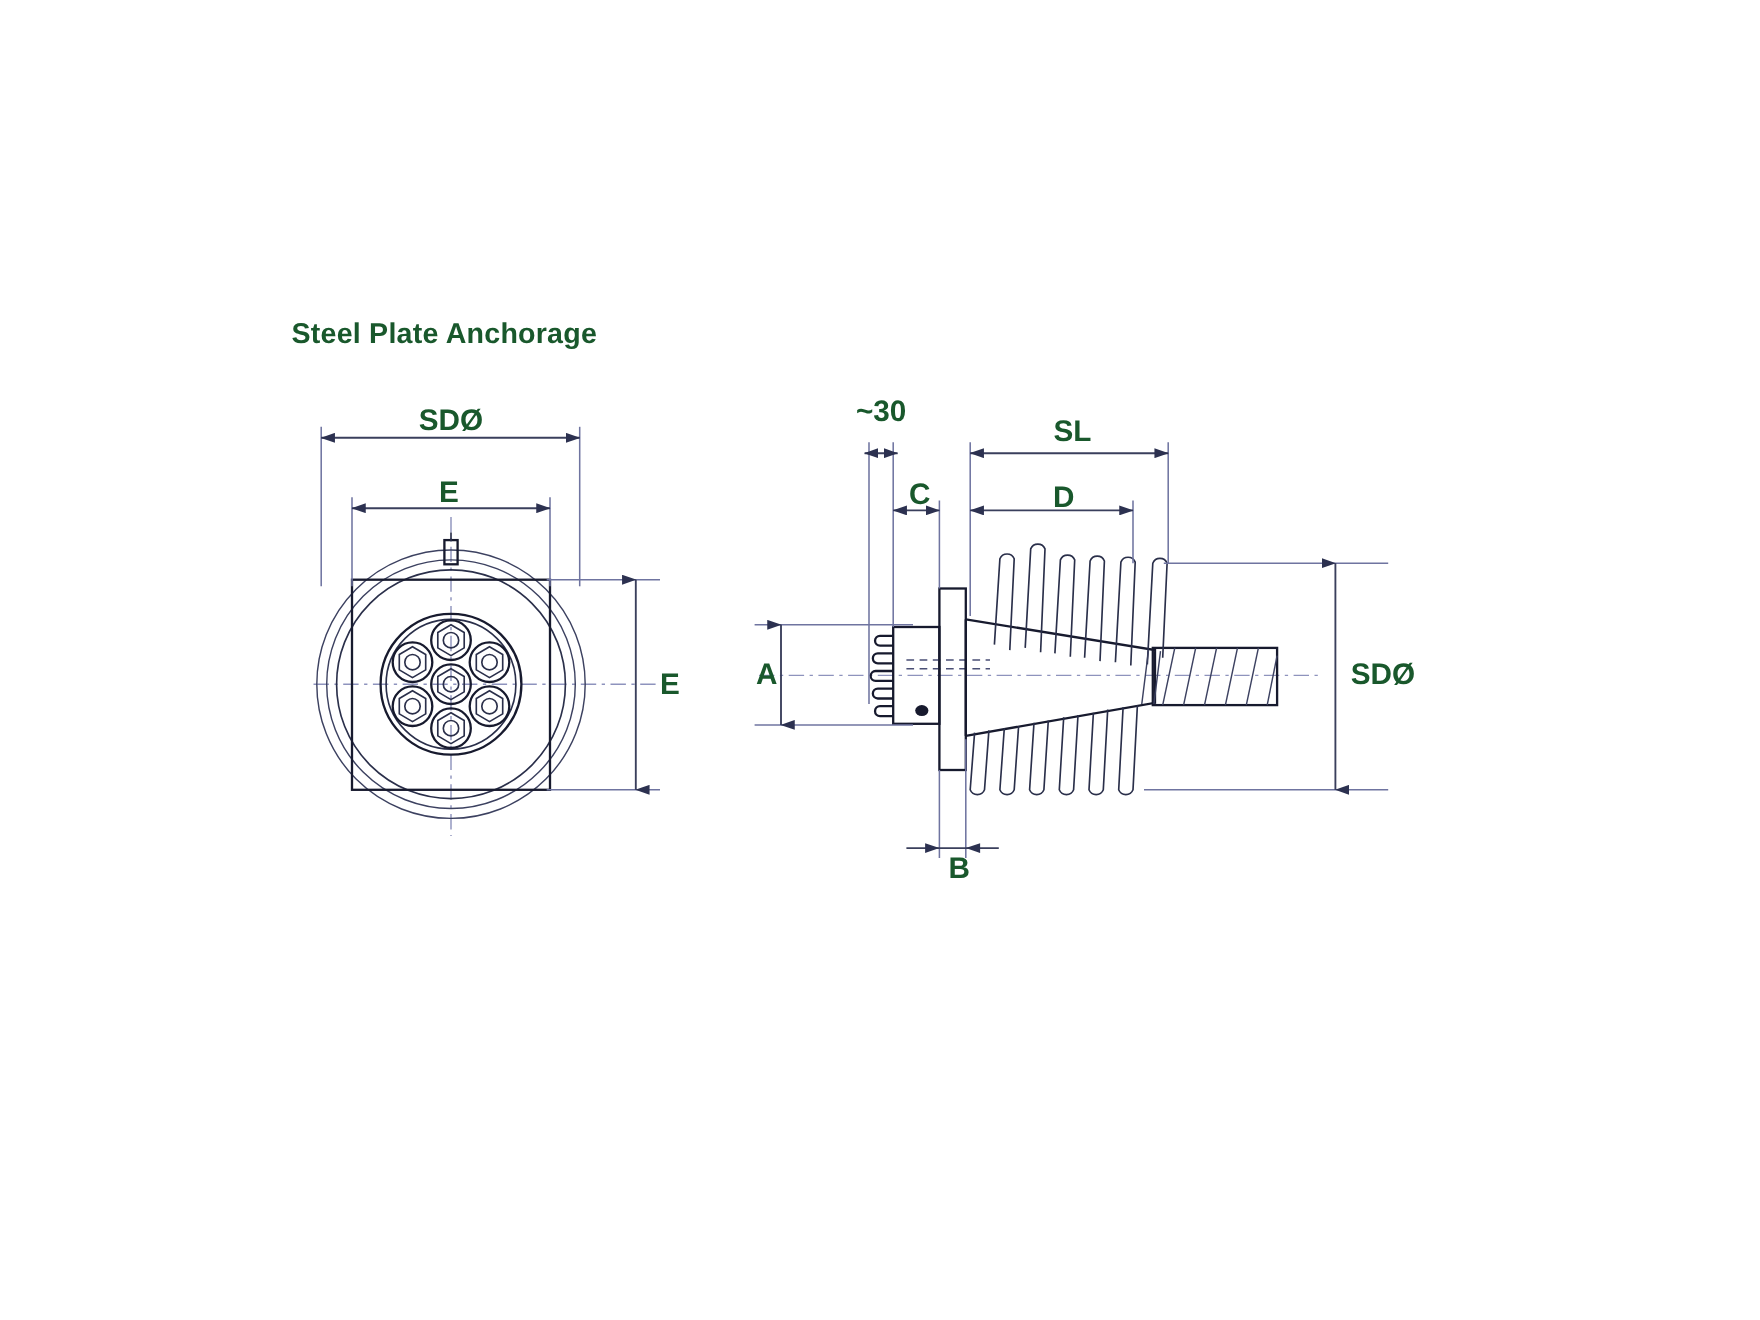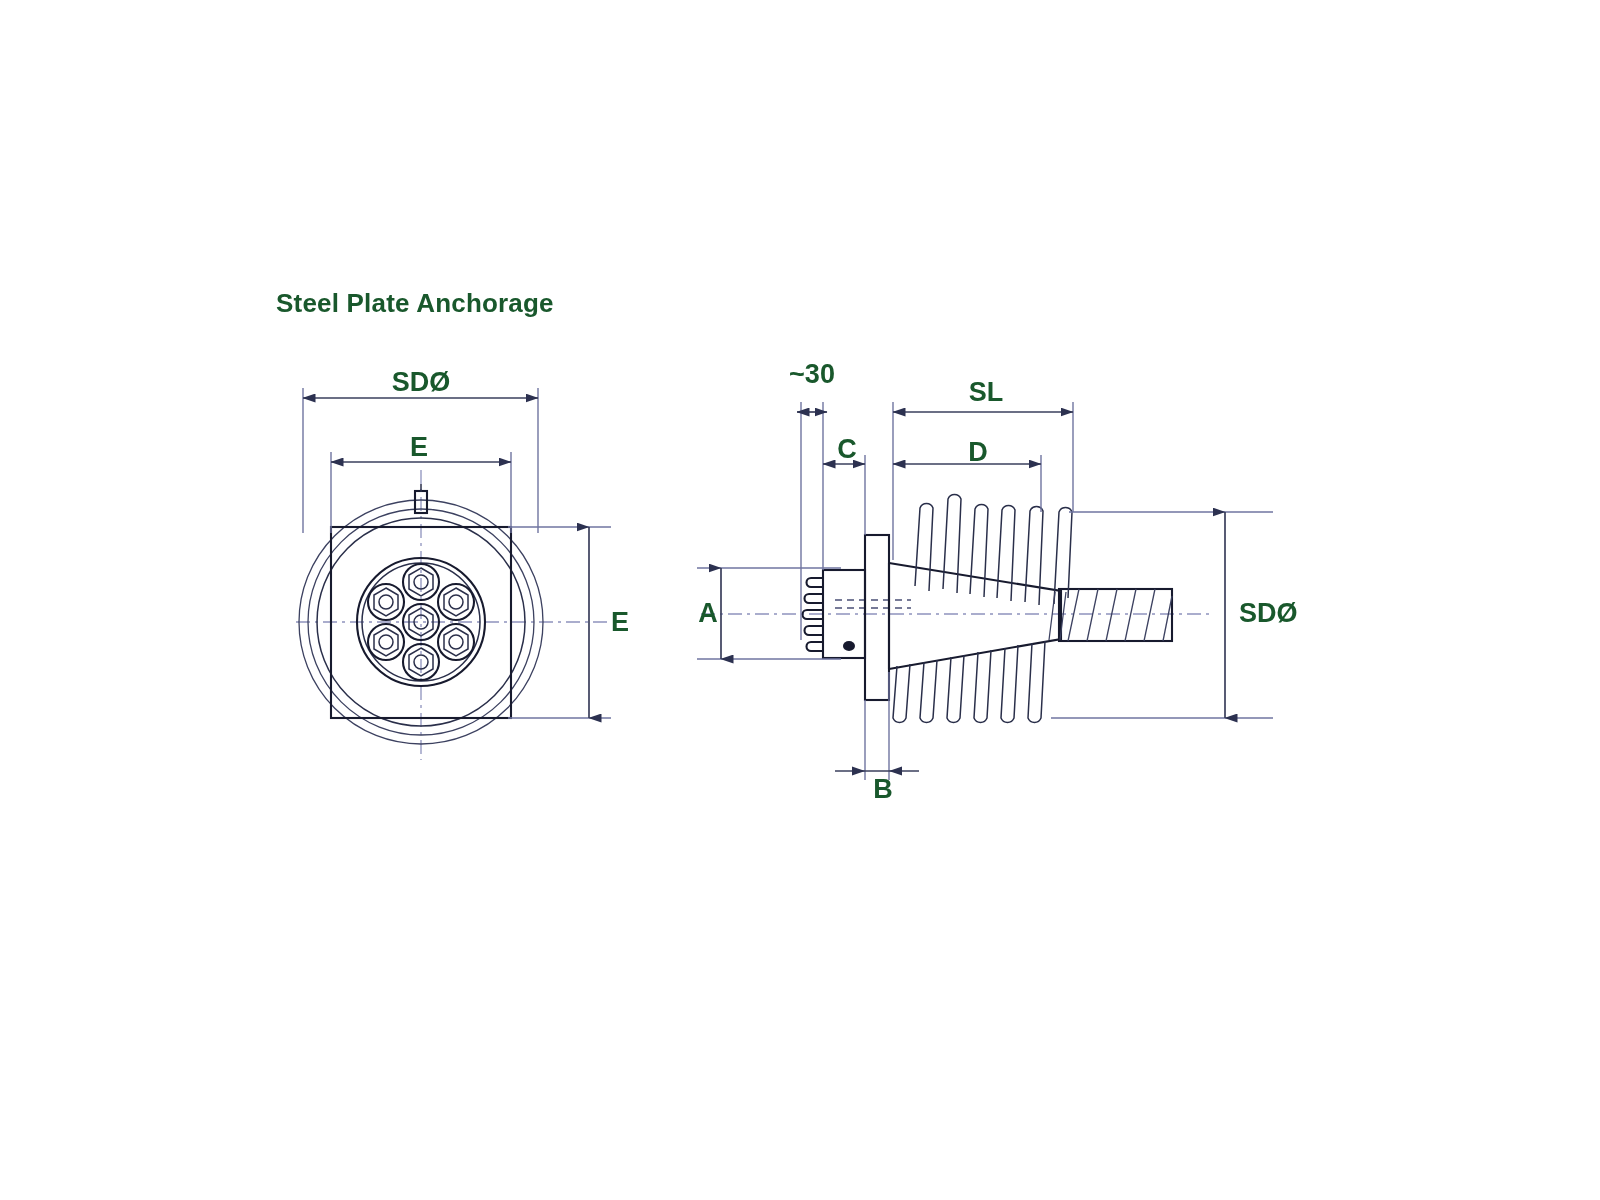--- a/index.html
+++ b/index.html
@@ -13,21 +13,20 @@
     font-family: "Liberation Sans", sans-serif;
     overflow: hidden;
     position: relative;
   }
   #drawing-root {
     position: absolute;
     left: 0;
     top: 0;
     width: 1328px;
     height: 1200px;
-    padding-left: 11px;
   }
   svg.sheet {
     display: block;
     width: 1600px;
     height: 1200px;
   }
   .dimtext {
     font-family: "Liberation Sans", sans-serif;
     font-weight: bold;
     font-size: 27px;

